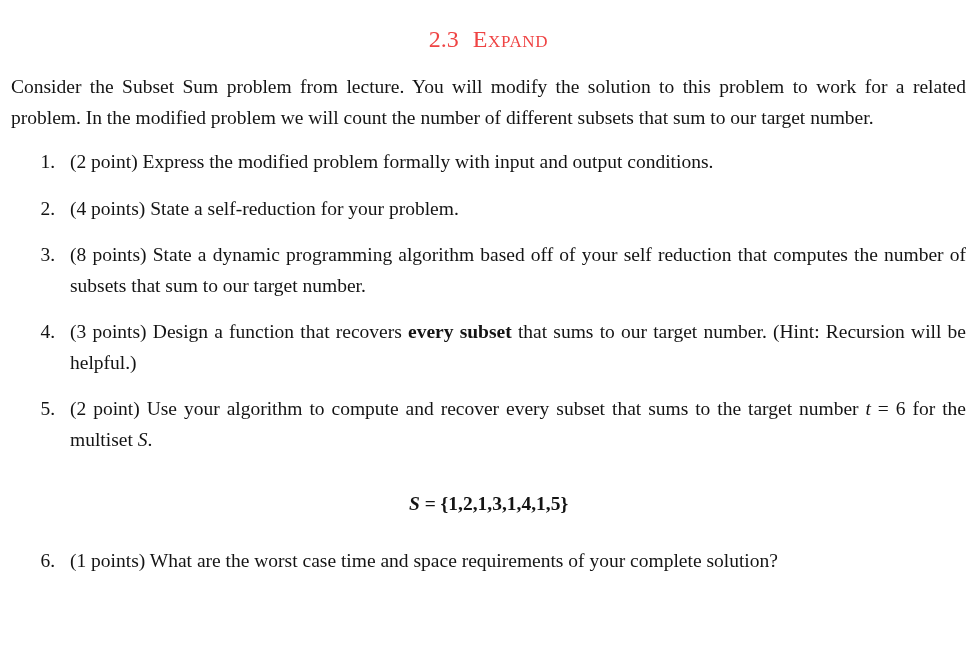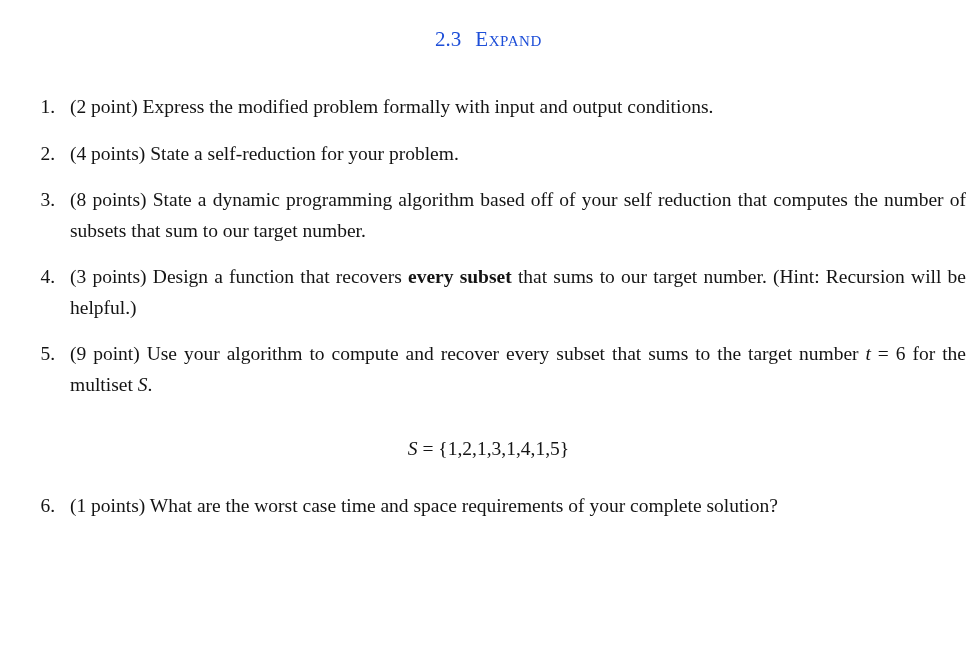--- a/index.html
+++ b/index.html
@@ -11,24 +11,24 @@
   }
   .page {
     width: 977px;
     height: 654px;
     background: #ffffff;
     padding: 26px 11px 0 11px;
     overflow: hidden;
   }
   .title {
     text-align: center;
-    font-size: 21px;
+    font-size: 24px;
     line-height: 26px;
-    margin-bottom: 40px;
-    color: #1d4ed8;
+    margin-bottom: 20px;
+    color: #ef4444;
   }
   .title .num-part { margin-right: 14px; }
   .sc {
     font-variant: small-caps;
     letter-spacing: 0.6px;
   }
   .intro {
     font-size: 19.5px;
     line-height: 30.5px;
     text-align: justify;
@@ -49,33 +49,35 @@
   }
   .item-text {
     flex: 1;
     text-align: justify;
   }
   .equation {
     font-size: 19.5px;
     line-height: 30.5px;
     text-align: center;
     margin: 34px 0 26px 0;
+    font-weight: bold;
   }
   strong { font-weight: 700; }
   em { font-style: italic; }
 </style>
 </head>
 <body>
 
 <div class="page">
 
   <div class="title">
     <span class="num-part">2.3</span><span class="sc">Expand</span>
   </div>
 
+  <p class="intro">Consider the Subset Sum problem from lecture. You will modify the solution to this problem to work for a related problem. In the modified problem we will count the number of different subsets that sum to our target number.</p>
 
   <div class="list">
 
     <div class="item">
       <span class="num">1.</span>
       <div class="item-text">(2 point) Express the modified problem formally with input and output conditions.</div>
     </div>
 
     <div class="item">
       <span class="num">2.</span>
@@ -90,21 +92,21 @@
     <div class="item">
       <span class="num">4.</span>
       <div class="item-text">
         <span>(3 points) Design a function that recovers </span><strong>every subset</strong><span> that sums to our target number. (Hint: Recursion will be helpful.)</span>
       </div>
     </div>
 
     <div class="item">
       <span class="num">5.</span>
       <div class="item-text">
-        <span>(9 point) Use your algorithm to compute and recover every subset that sums to the target number </span><em>t</em><span> = 6 for the multiset </span><em>S</em><span>.</span>
+        <span>(2 point) Use your algorithm to compute and recover every subset that sums to the target number </span><em>t</em><span> = 6 for the multiset </span><em>S</em><span>.</span>
       </div>
     </div>
 
     <div class="equation">
       <em>S</em><span> = {1,2,1,3,1,4,1,5}</span>
     </div>
 
     <div class="item">
       <span class="num">6.</span>
       <div class="item-text">(1 points) What are the worst case time and space requirements of your complete solution?</div>

